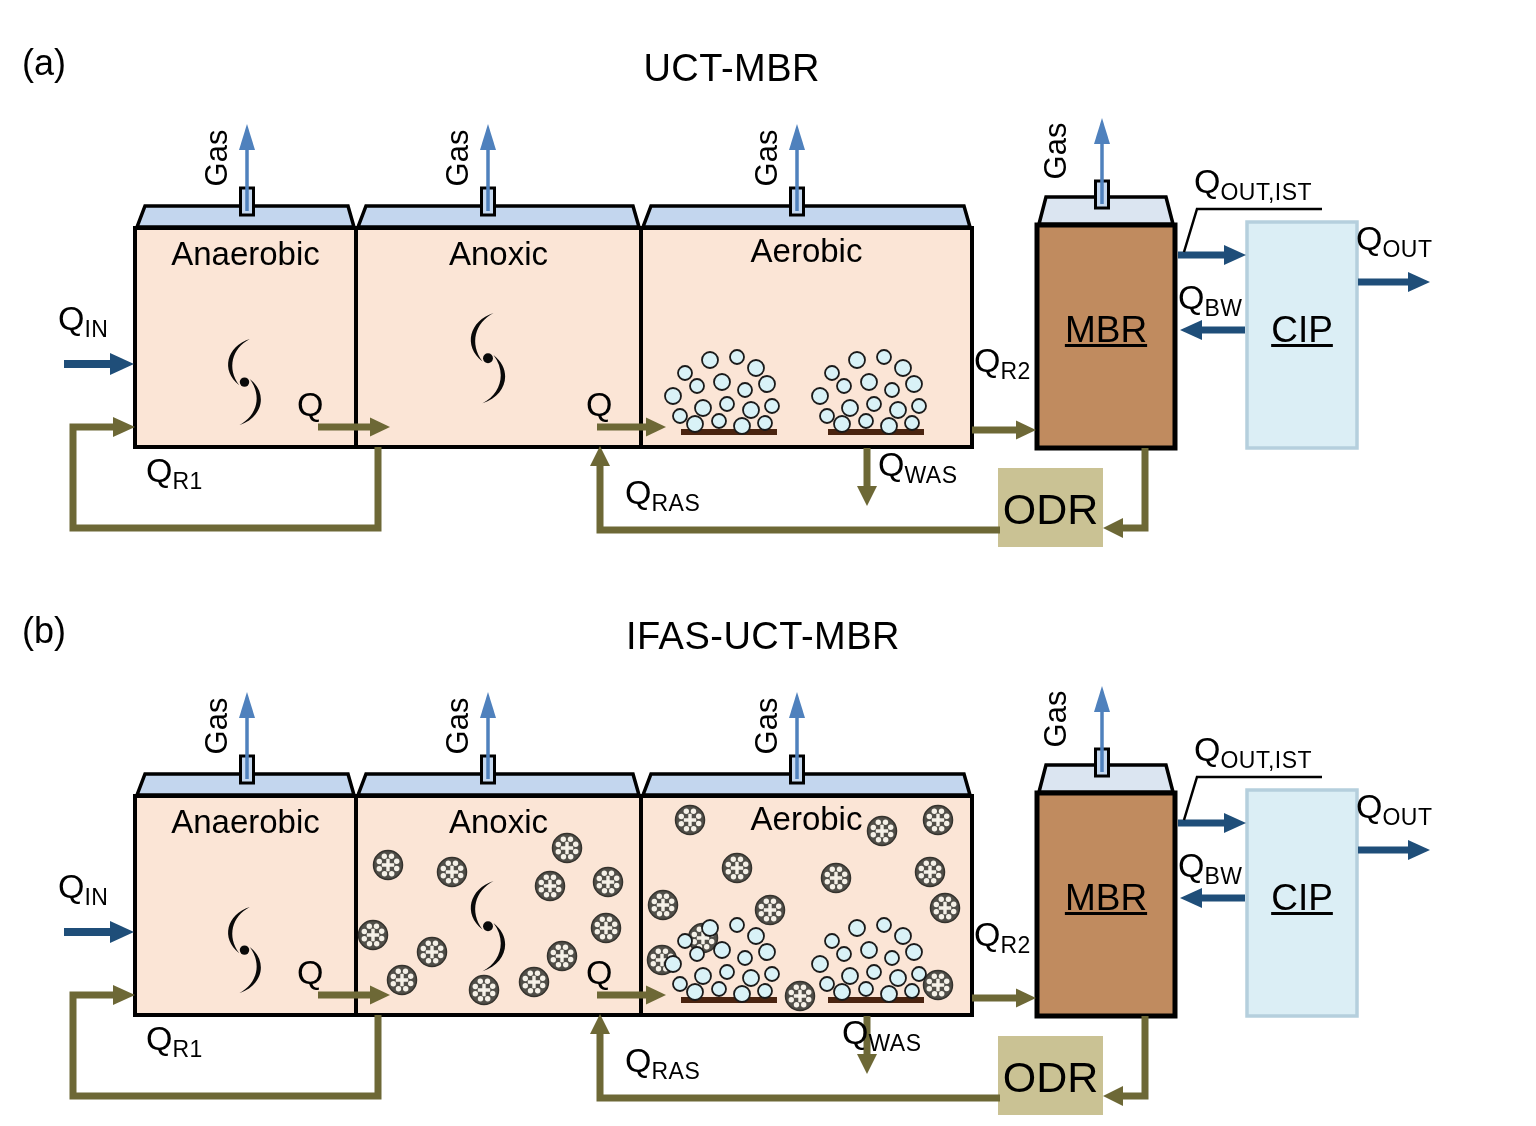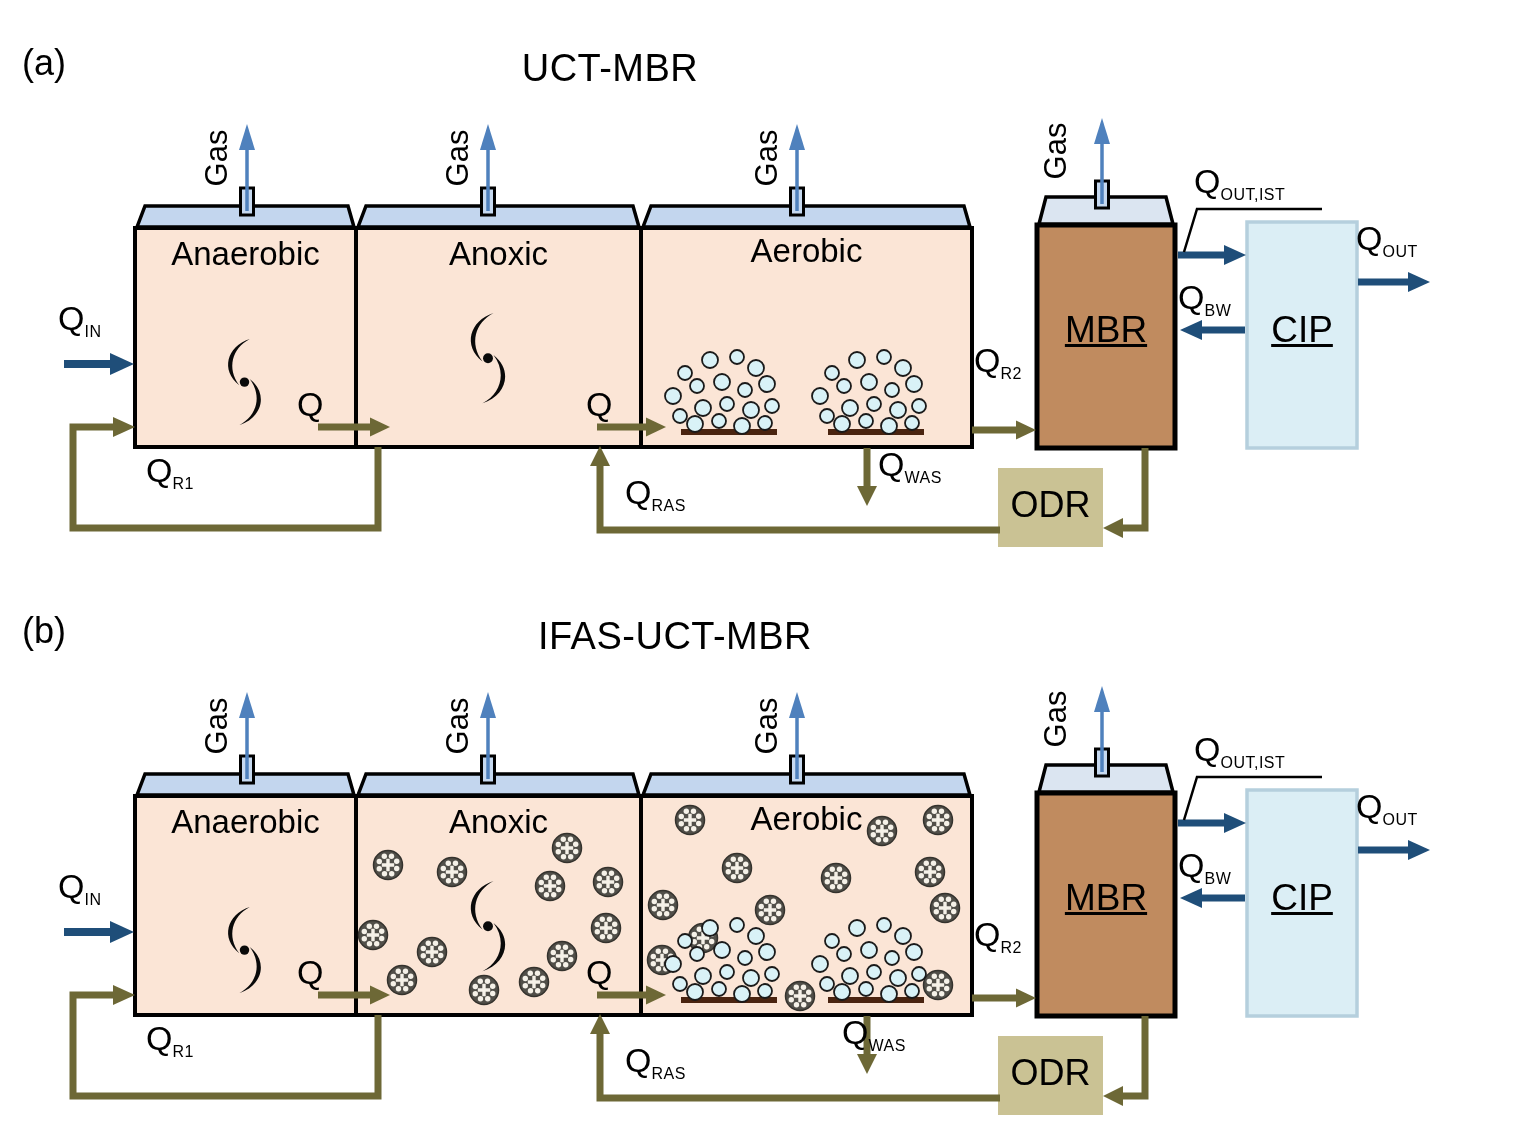--- a/index.html
+++ b/index.html
@@ -4,28 +4,28 @@
 <style>
   html,body{margin:0;padding:0;background:#fff;}
   body{width:1536px;height:1126px;position:relative;overflow:hidden;
        font-family:"Liberation Sans",sans-serif;color:#000;}
   .dg{position:absolute;left:0;width:1536px;height:562px;}
   #diagram-a{top:0;}
   #diagram-b{top:568px;}
   .cv{position:absolute;left:0;top:0;}
   .lbl{position:absolute;white-space:nowrap;line-height:1.08;}
   .idx{font-size:36px;}
-  .ttl{font-size:38px;text-align:center;letter-spacing:0.5px;}
+  .ttl{font-size:38px;text-align:right;letter-spacing:0.5px;}
   .tname{font-size:33px;text-align:center;}
   .unit{font-size:37px;text-align:center;text-decoration:underline;}
-  .odrname{font-size:36px;text-align:center;}
+  .odrname{font-size:43px;text-align:center;}
   .gas{font-size:31px;width:90px;height:36px;text-align:center;
        transform:rotate(-90deg);line-height:36px;}
   .qm{font-size:34px;}
-  .qs{font-size:16px;vertical-align:-7px;letter-spacing:0.5px;}
+  .qs{font-size:23px;vertical-align:-7px;letter-spacing:0.5px;}
 </style>
 </head>
 <body>
 
 <div class="dg" id="diagram-a">
   <svg class="cv" id="svg-a" width="1536" height="562">
       <g>
         <rect x="135" y="228" width="221" height="219" fill="#fbe5d6" stroke="#000000" stroke-width="4"></rect>
         <polygon points="137,227 145,206 348,206 354,227" fill="#c3d6ee" stroke="#000000" stroke-width="3.5"></polygon>
         <rect x="240.5" y="188" width="13" height="27" fill="#c6d9f0" stroke="#000000" stroke-width="3"></rect>
@@ -623,21 +623,21 @@
         <polygon points="1180,330 1202,320 1202,340" fill="#1f4e79"></polygon>
       </g>
       <g>
         <polyline points="1358,282 1408,282" fill="none" stroke="#1f4e79" stroke-width="7" stroke-linecap="butt"></polyline>
         <polygon points="1430,282 1408,272 1408,292" fill="#1f4e79"></polygon>
       </g>
       <polyline points="1322,209 1197,209 1184,252" fill="none" stroke="#000" stroke-width="2.5" stroke-linecap="butt"></polyline>
     </svg>
 
   <div class="lbl idx" style="left:22px;top:44px">(b)</div>
-  <div class="lbl ttl" style="left:465px;top:48px;width:420px">IFAS-UCT-MBR</div>
+  <div class="lbl ttl" style="left:480px;top:48px;width:420px">IFAS-UCT-MBR</div>
 
   <div class="lbl gas" style="left:172px;top:140px">Gas</div>
   <div class="lbl gas" style="left:413px;top:140px">Gas</div>
   <div class="lbl gas" style="left:722px;top:140px">Gas</div>
   <div class="lbl gas" style="left:1011px;top:133px">Gas</div>
 
   <div class="lbl tname" style="left:135px;top:236px;width:221px">Anaerobic</div>
   <div class="lbl tname" style="left:356px;top:236px;width:285px">Anoxic</div>
   <div class="lbl tname" style="left:641px;top:233px;width:331px">Aerobic</div>
 

